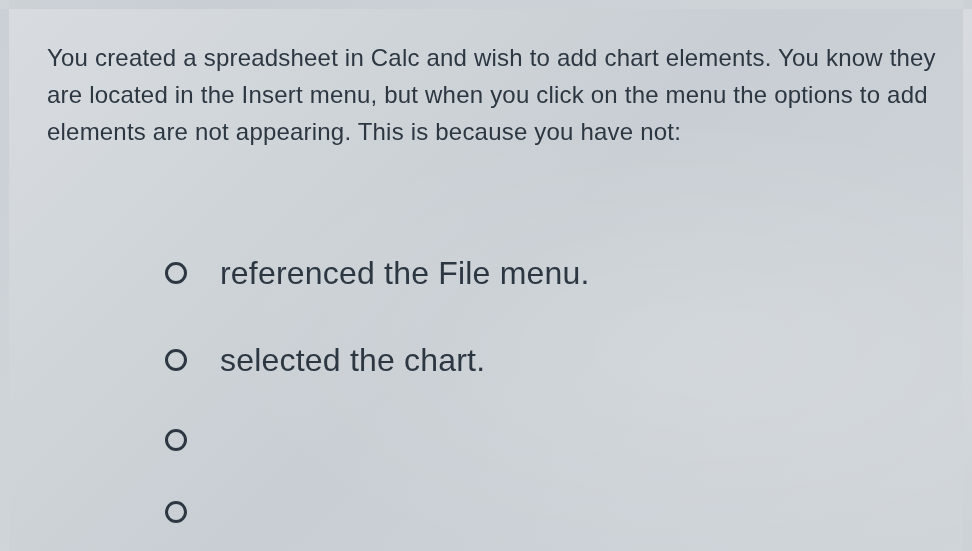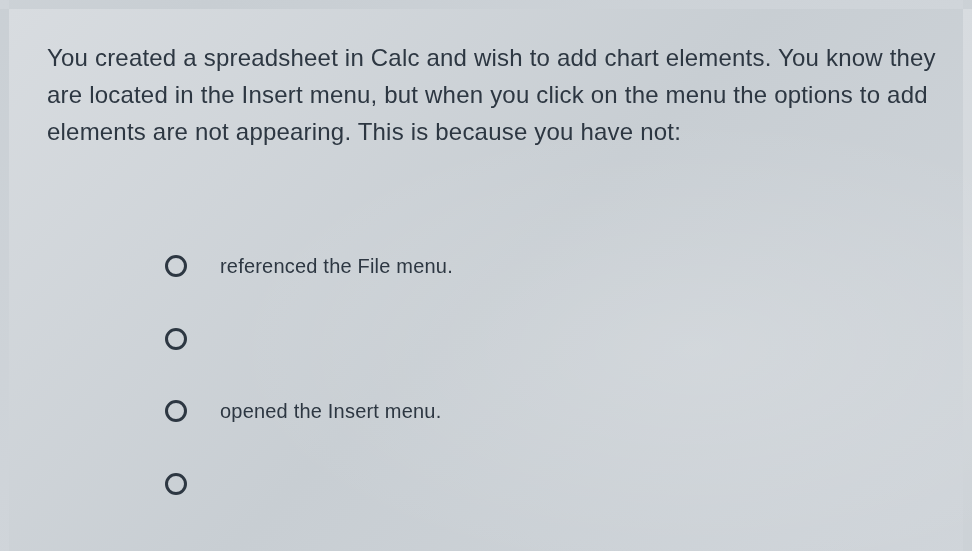--- a/index.html
+++ b/index.html
@@ -48,40 +48,40 @@
     .radio-circle {
       width: 22px;
       height: 22px;
       border: 3px solid #2d3742;
       border-radius: 50%;
       margin-right: 24px;
       flex-shrink: 0;
       filter: blur(0.3px);
     }
     .option-label {
-      font-size: 20px;
+      font-size: 32px;
       color: #2d3742;
       font-weight: 500;
       letter-spacing: 0.2px;
       filter: blur(0.3px);
     }
   </style>
 </head>
 <body>
 
 <div class="question-text">You created a spreadsheet in Calc and wish to add chart elements. You know they are located in the Insert menu, but when you click on the menu the options to add elements are not appearing. This is because you have not:</div>
 
 <div class="options-container">
   <div class="option-row">
     <span class="radio-circle"></span>
     <span class="option-label">referenced the File menu.</span>
   </div>
   <div class="option-row">
     <span class="radio-circle"></span>
+    <span class="option-label">selected the chart.</span>
   </div>
   <div class="option-row">
     <span class="radio-circle"></span>
-    <span class="option-label">opened the Insert menu.</span>
   </div>
   <div class="option-row">
     <span class="radio-circle"></span>
   </div>
 </div>
 
 </body></html>

